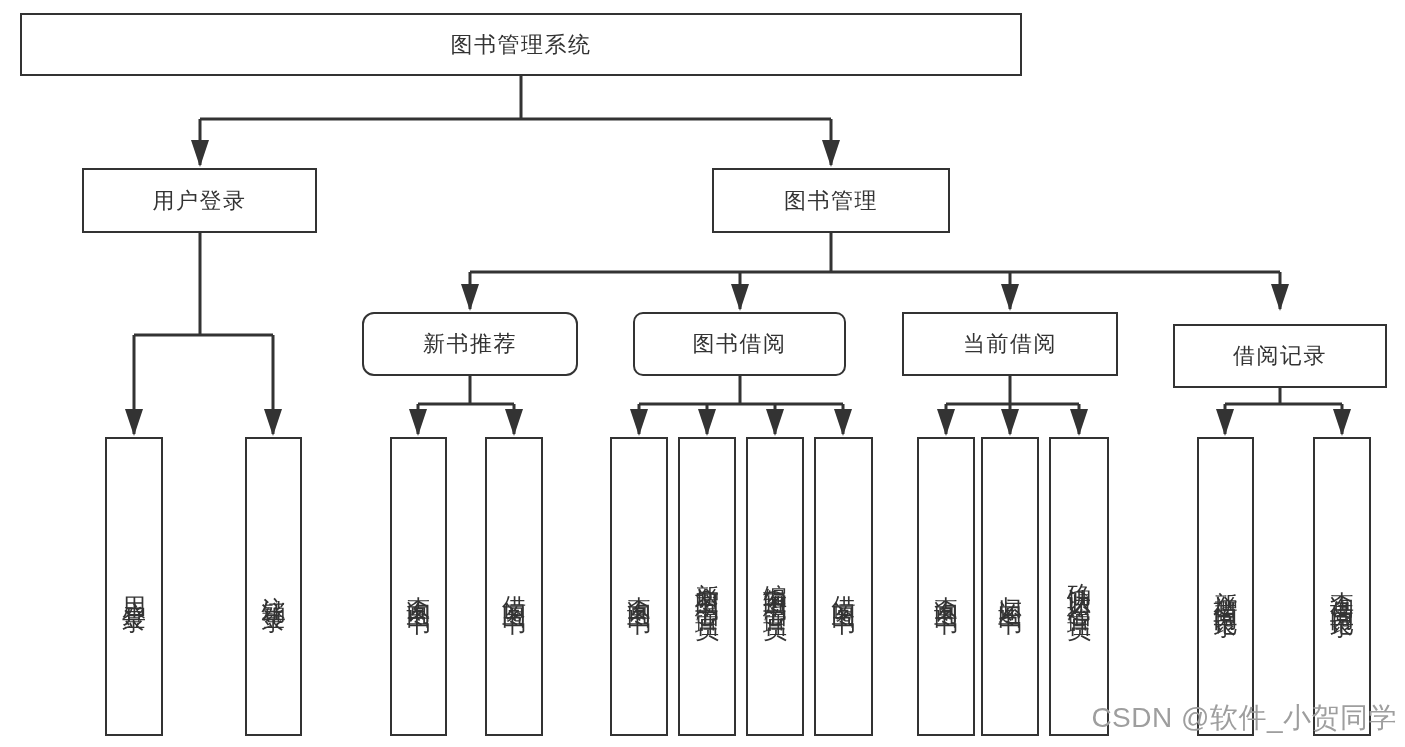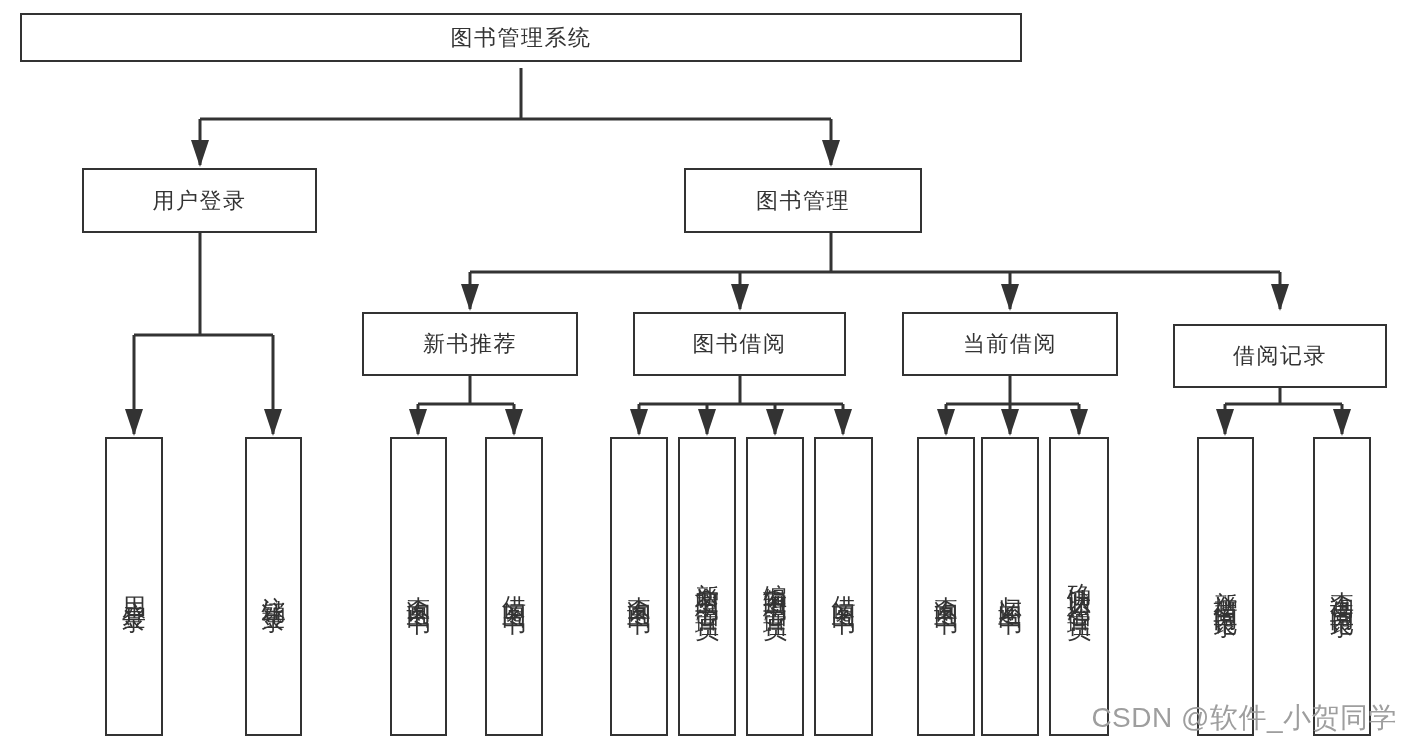--- a/index.html
+++ b/index.html
@@ -44,25 +44,25 @@
   }
   .vtext {
     writing-mode: vertical-rl;
     font-size: 24px;
     line-height: 1;
     letter-spacing: 5px;
     white-space: nowrap;
     color: var(--text, #333333);
   }
   
-  #n-root  { left: 20px;   top: 13px;  width: 1002px; height: 49px; }
+  #n-root  { left: 20px;   top: 13px;  width: 1002px; height: 63px; }
   #n-l2-0  { left: 82px;   top: 168px; width: 235px;  height: 65px; }
-  #n-l2-1  { left: 684px;  top: 168px; width: 238px;  height: 65px; }
-  #n-l3-0  { left: 362px;  top: 312px; width: 216px;  height: 64px; }
-  #n-l3-1  { left: 633px;  top: 312px; width: 213px;  height: 64px; }
+  #n-l2-1  { left: 712px;  top: 168px; width: 238px;  height: 65px; }
+  #n-l3-0  { left: 362px;  top: 312px; width: 216px;  height: 64px; border-radius: 12px; }
+  #n-l3-1  { left: 633px;  top: 312px; width: 213px;  height: 64px; border-radius: 10px; }
   #n-l3-2  { left: 902px;  top: 312px; width: 216px;  height: 64px; }
   #n-l3-3  { left: 1173px; top: 312px; width: 214px;  height: 64px; margin-top: 12px; }
   
   #n-leaf-0  { left: 105px;  width: 58px; }
   #n-leaf-1  { left: 245px;  width: 57px; }
   #n-leaf-2  { left: 390px;  width: 57px; }
   #n-leaf-3  { left: 485px;  width: 58px; }
   #n-leaf-4  { left: 610px;  width: 58px; }
   #n-leaf-5  { left: 678px;  width: 58px; }
   #n-leaf-6  { left: 746px;  width: 58px; }

